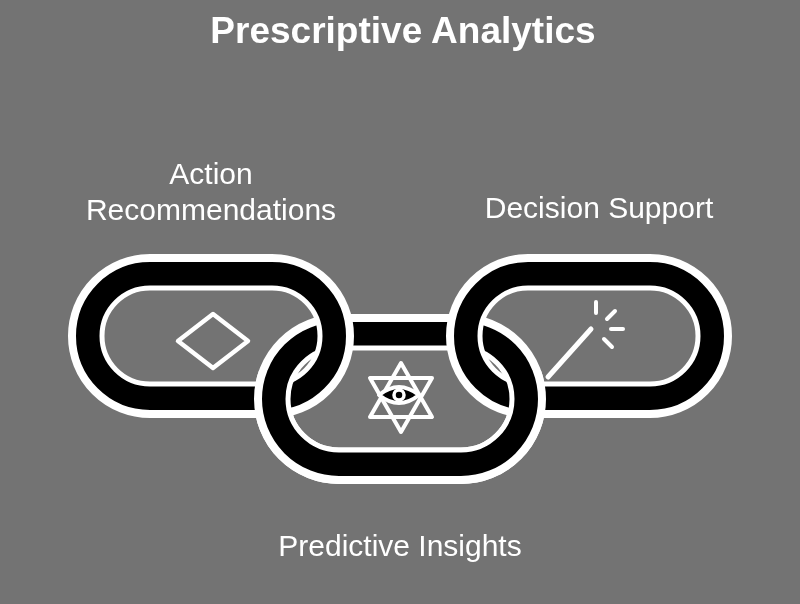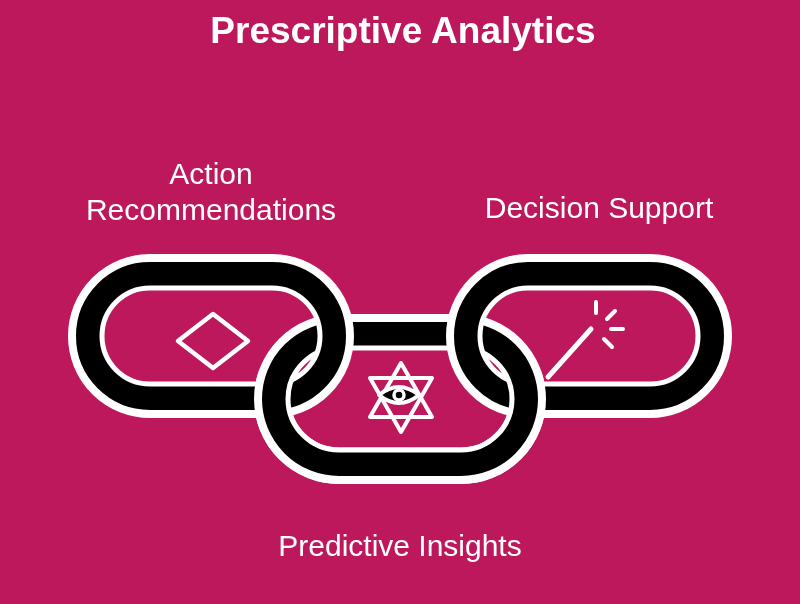--- a/index.html
+++ b/index.html
@@ -1,20 +1,20 @@
 <!DOCTYPE html>
 <html><head>
 <meta charset="utf-8">
 <style>
   html, body { margin: 0; padding: 0; background: #000000; }
   .stage {
     position: relative;
     width: 800px;
     height: 604px;
-    background: #be185d;
+    background: #737373;
     overflow: hidden;
     font-family: "Liberation Sans", sans-serif;
   }
   svg { display: block; }
   .title-text {
     font-family: "Liberation Sans", sans-serif;
     font-size: 37px;
     font-weight: bold;
     fill: #ffffff;
     text-anchor: middle;

